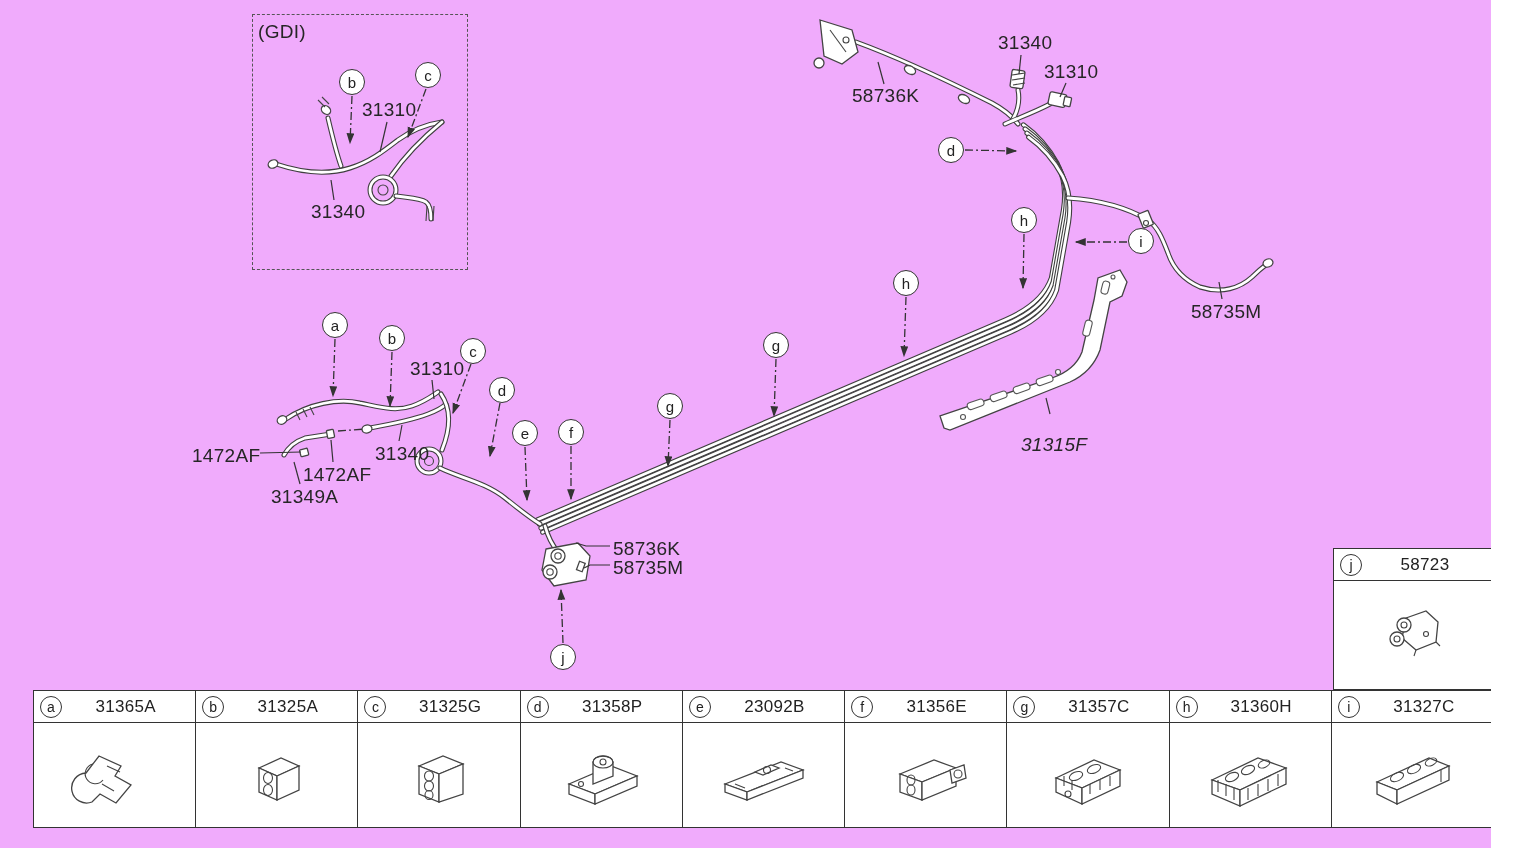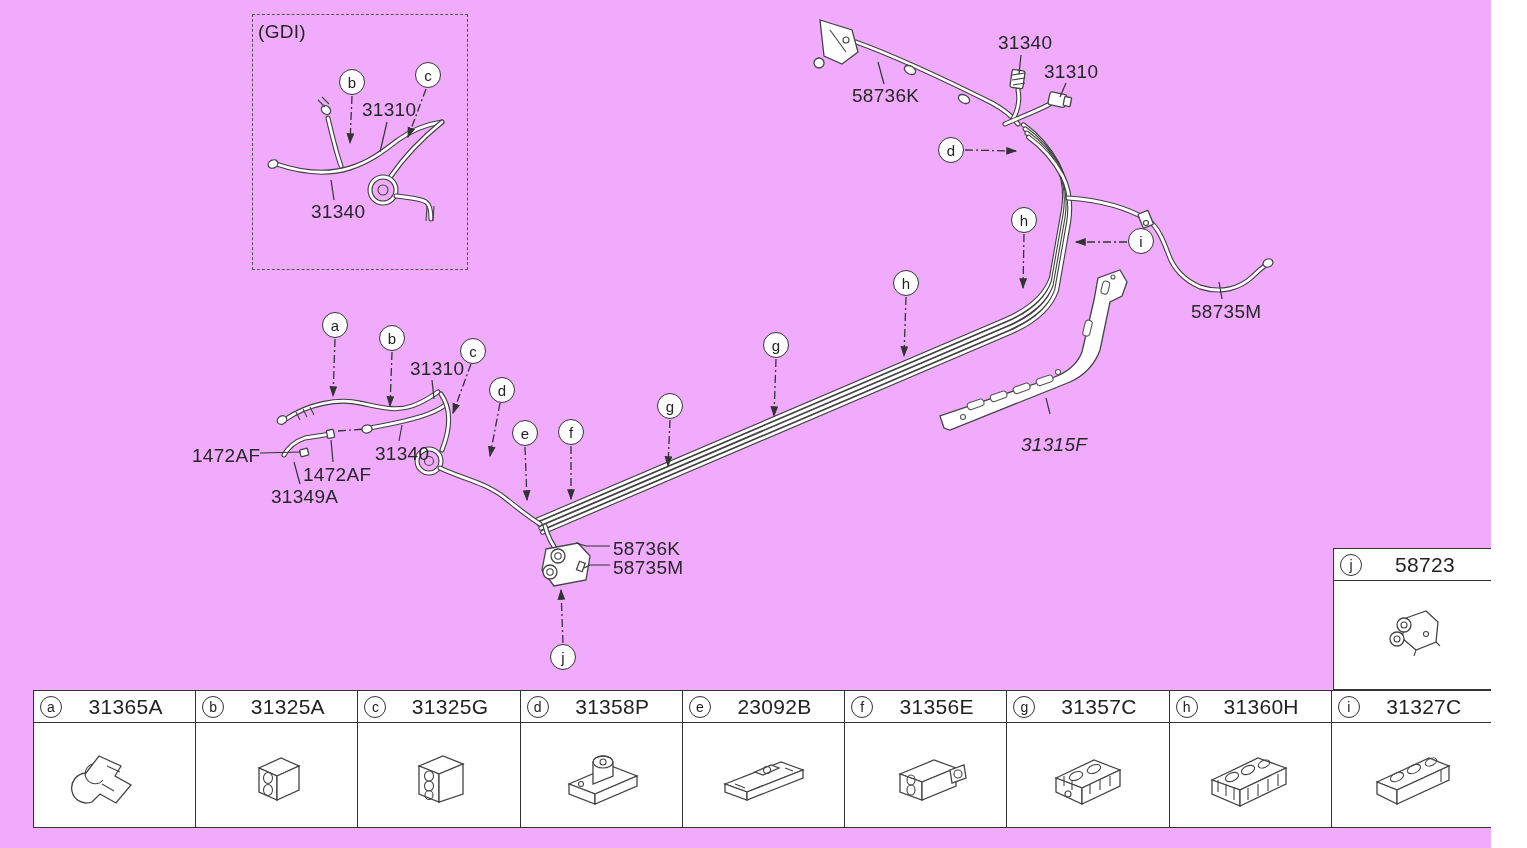--- a/index.html
+++ b/index.html
@@ -21,21 +21,21 @@
       background:#fff;display:flex;align-items:center;justify-content:center;
       font-size:15px;color:#222;box-sizing:border-box;}
   
   .ptable{position:absolute;left:33px;top:690px;width:1462px;height:138px;border:1.6px solid #333;
           display:grid;grid-template-columns:repeat(9,1fr);background:#fff;box-sizing:border-box;}
   .pcell{border-right:1.4px solid #333;display:flex;flex-direction:column;min-width:0;}
   .pcell:last-child{border-right:none;}
   .phead{height:31px;border-bottom:1.4px solid #333;display:flex;align-items:center;padding:0 6px;flex:none;}
   .co2{width:22px;height:22px;border:1.3px solid #333;border-radius:50%;display:flex;flex:none;
        align-items:center;justify-content:center;font-size:14px;color:#222;box-sizing:border-box;background:#fff;}
-  .pnum{flex:1;text-align:center;font-size:21px;color:#222;letter-spacing:.3px;}
+  .pnum{flex:1;text-align:center;font-size:17px;color:#222;letter-spacing:.3px;}
   .pbody{flex:1;display:flex;align-items:center;justify-content:center;}
   .jbox{position:absolute;left:1333px;top:548px;width:162px;height:142px;border:1.6px solid #333;
         background:#fff;display:flex;flex-direction:column;box-sizing:border-box;}
 </style>
 </head>
 <body>
 
 <div id="stage">
 
   <svg id="art" width="1527" height="848" viewBox="0 0 1527 848">

